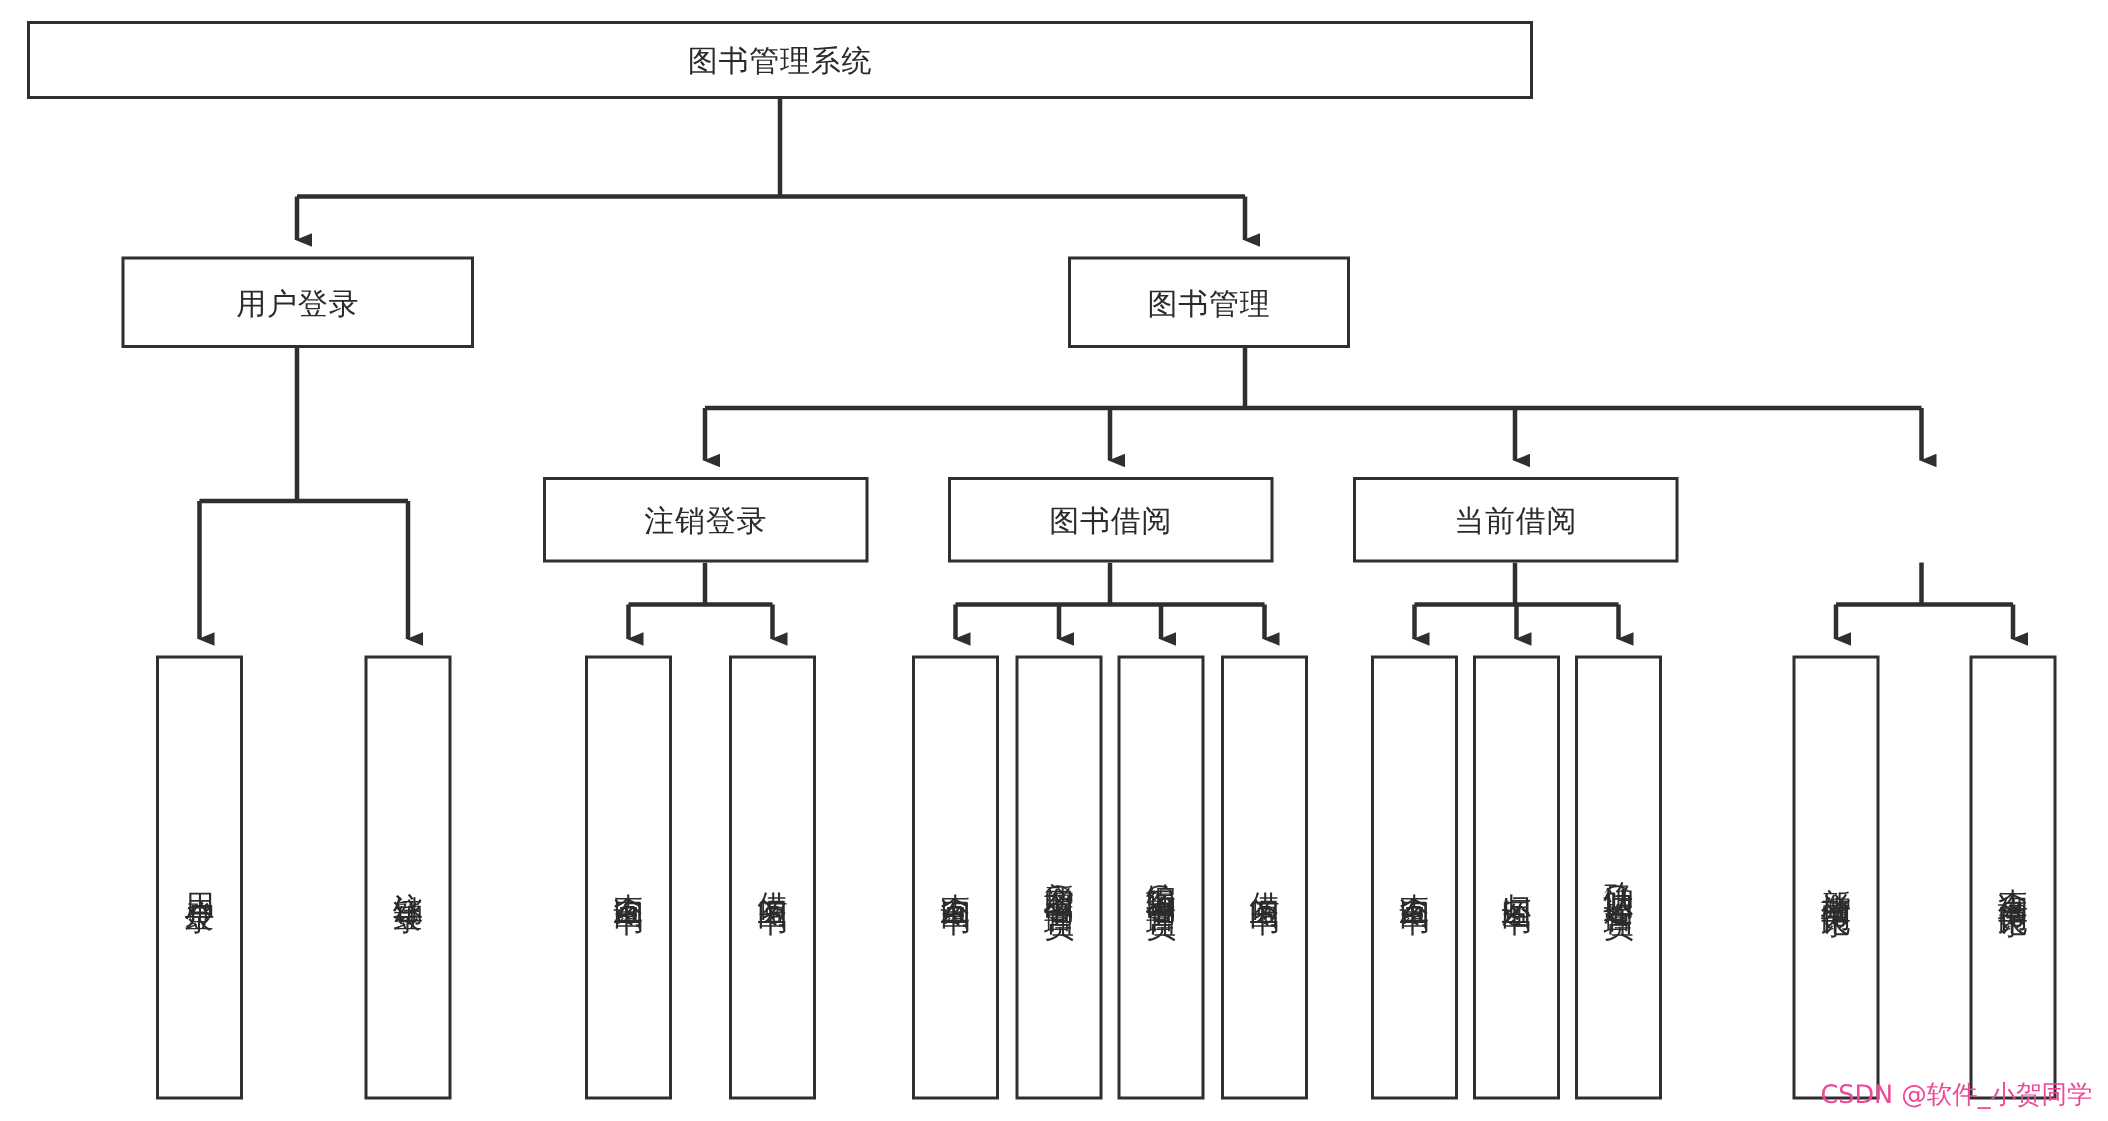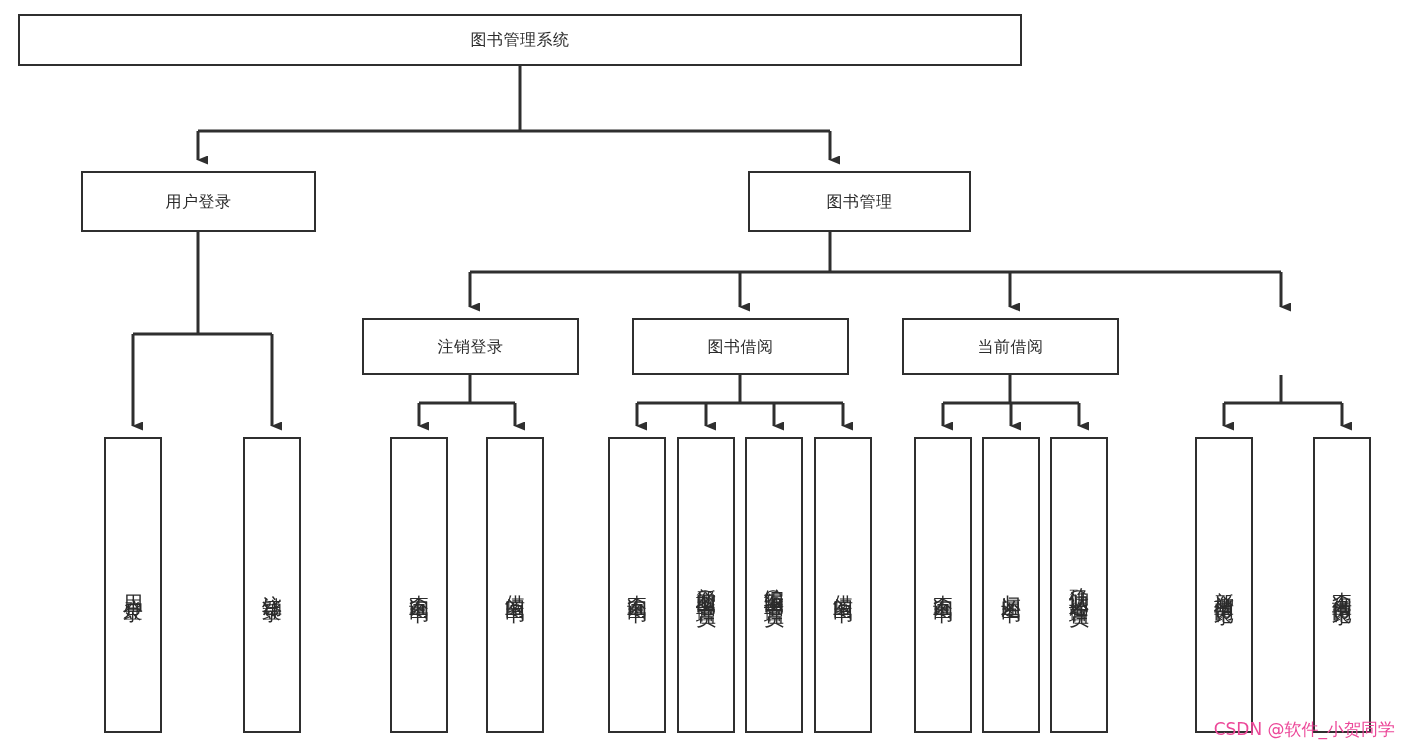--- a/index.html
+++ b/index.html
@@ -30,21 +30,21 @@
     position: absolute;
     box-sizing: border-box;
     border: 2px solid #2f2f2f;
     background: #ffffff;
     display: flex;
     align-items: center;
     justify-content: center;
     overflow: hidden;
   }
   .node-label-h {
-    font-size: 16px;
+    font-size: 20px;
     color: #2b2b2b;
     line-height: 1.1;
     white-space: nowrap;
     letter-spacing: 0.5px;
   }
   .node-label-v {
     font-size: 20px;
     color: #2b2b2b;
     writing-mode: vertical-rl;
     text-orientation: upright;
@@ -131,21 +131,21 @@
   </svg>
 
   <div class="node-box" style="left:18px; top:14px; width:1004px; height:52px;">
     <span class="node-label-h">图书管理系统</span>
   </div>
 
   <div class="node-box" style="left:81px; top:171px; width:235px; height:61px;">
     <span class="node-label-h">用户登录</span>
   </div>
 
-  <div class="node-box" style="left:712px; top:171px; width:223px; height:61px;margin-left:36px;">
+  <div class="node-box" style="left:712px; top:171px; width:188px; height:61px;">
     <span class="node-label-h">图书管理</span>
   </div>
 
   <div class="node-box" style="left:362px; top:318px; width:217px; height:57px;">
     <span class="node-label-h">注销登录</span>
   </div>
 
   <div class="node-box" style="left:902px; top:318px; width:217px; height:57px;">
     <span class="node-label-h">当前借阅</span>
   </div>

